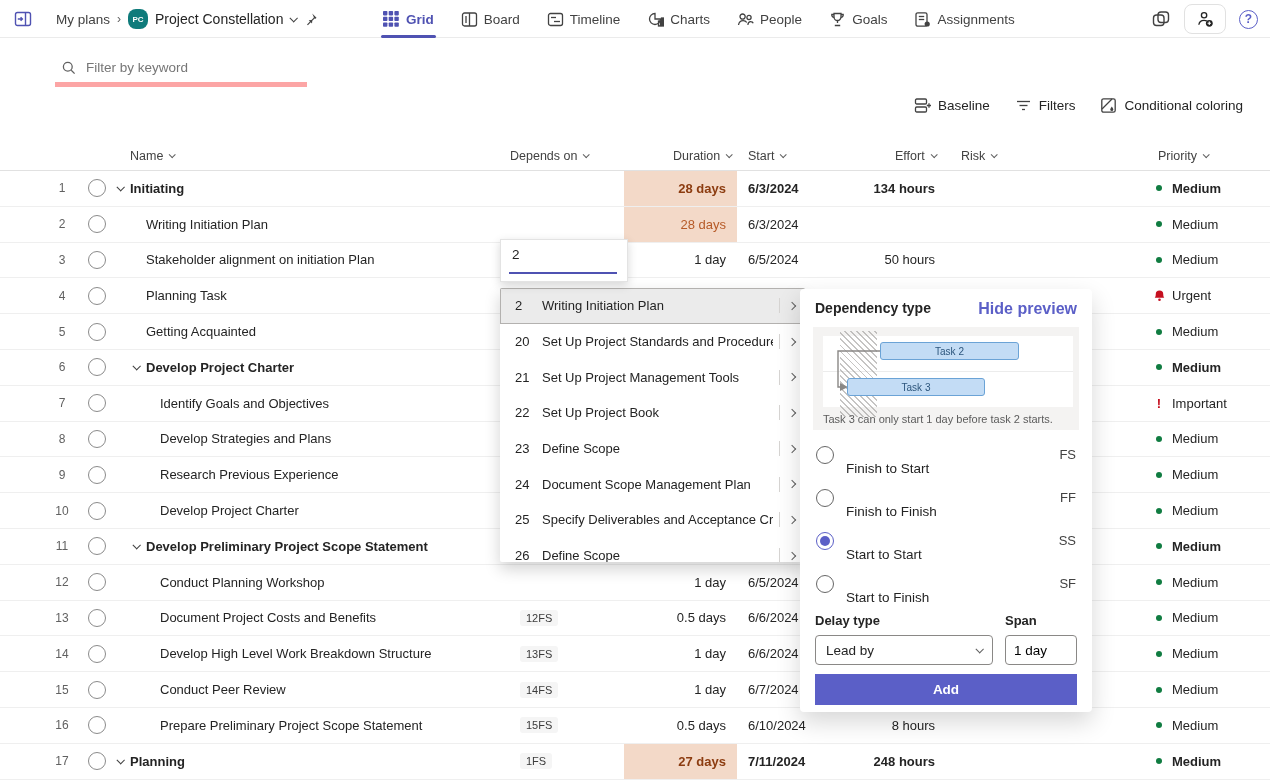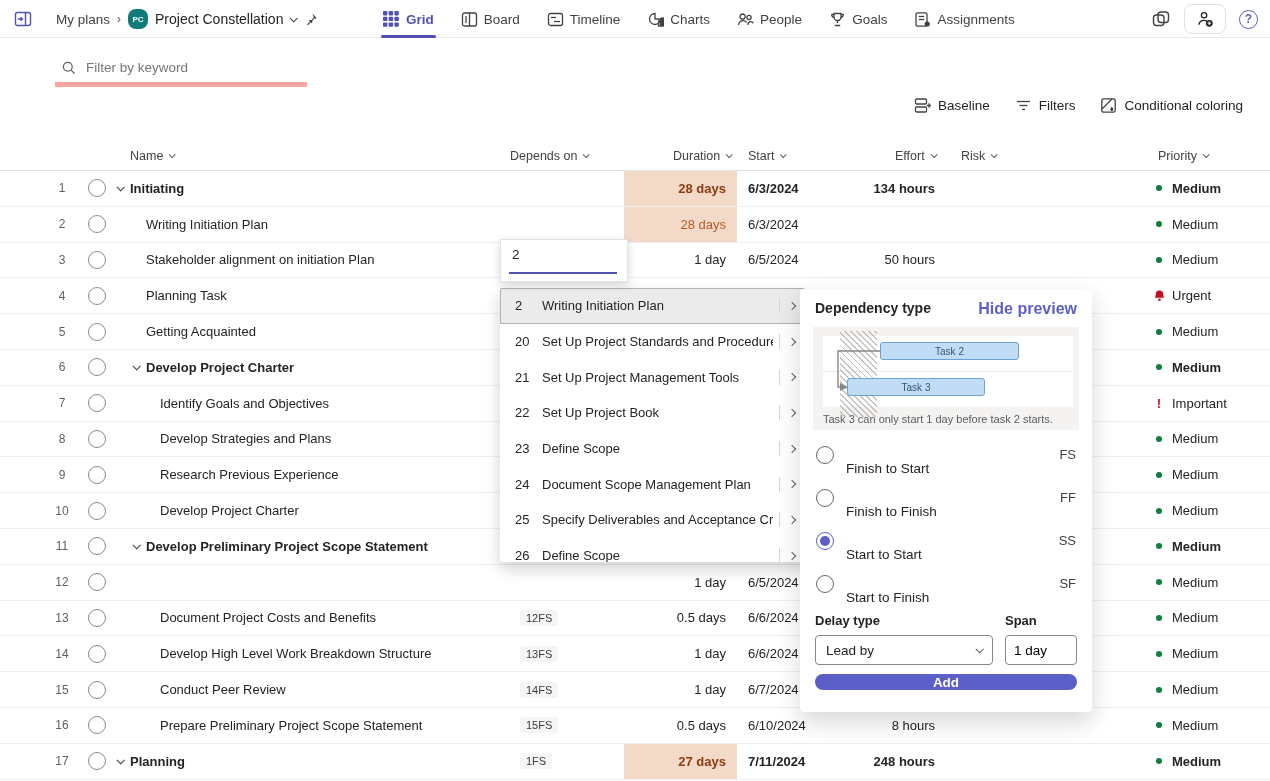--- a/index.html
+++ b/index.html
@@ -119,22 +119,22 @@
   .opt .ocode { font-size:13px; color:#424242; }
   .f-label { position:absolute; font-size:13px; font-weight:700; top:324px; }
   #delay-label { left:15px; } #span-label { left:205px; }
   .p-select { position:absolute; left:15px; top:346px; width:178px; height:30px; border:1px solid #8a8886;
     border-radius:4px; display:flex; align-items:center; padding:0 10px; font-size:13.5px; cursor:pointer; }
   .p-select .chev { margin-left:auto; border-color:#616161; }
   .p-span { position:absolute; left:205px; top:346px; width:72px; height:30px; border:1px solid #8a8886;
     border-radius:4px; }
   .p-span input { width:100%; height:100%; border:none; outline:none; padding:0 8px; font-size:13.5px;
     font-family:"Liberation Sans",sans-serif; background:transparent; }
-  .p-add { position:absolute; left:15px; right:15px; top:385px; height:16px; background:var(--accent);
-    color:#fff; border:none; border-radius:8px; font-size:13.5px; font-weight:700;
+  .p-add { position:absolute; left:15px; right:15px; top:385px; height:31px; background:var(--accent);
+    color:#fff; border:none; border-radius:0; font-size:13.5px; font-weight:700;
     font-family:"Liberation Sans",sans-serif; cursor:pointer; }
 </style>
 </head>
 <body>
 
 <div id="app">
 
   <div class="topbar">
     <span class="tb-toggle">
       <svg viewBox="0 0 18 18" width="18" height="18" fill="none" stroke="currentColor" stroke-width="1.4">
@@ -478,20 +478,23 @@
         <div class="cprio">
           <span class="pmark">
             <span class="pdot"></span>
           </span>
           <span>Medium</span>
         </div>
       </div>
       <div class="row">
         <div class="rnum">12</div>
         <span class="rcheck"></span>
+        <div class="rname" style="left: 160px;">
+          <span>Conduct Planning Workshop</span>
+        </div>
         <div class="cdur">1 day</div>
         <div class="cstart">6/5/2024</div>
         <div class="cprio">
           <span class="pmark">
             <span class="pdot"></span>
           </span>
           <span>Medium</span>
         </div>
       </div>
       <div class="row">

